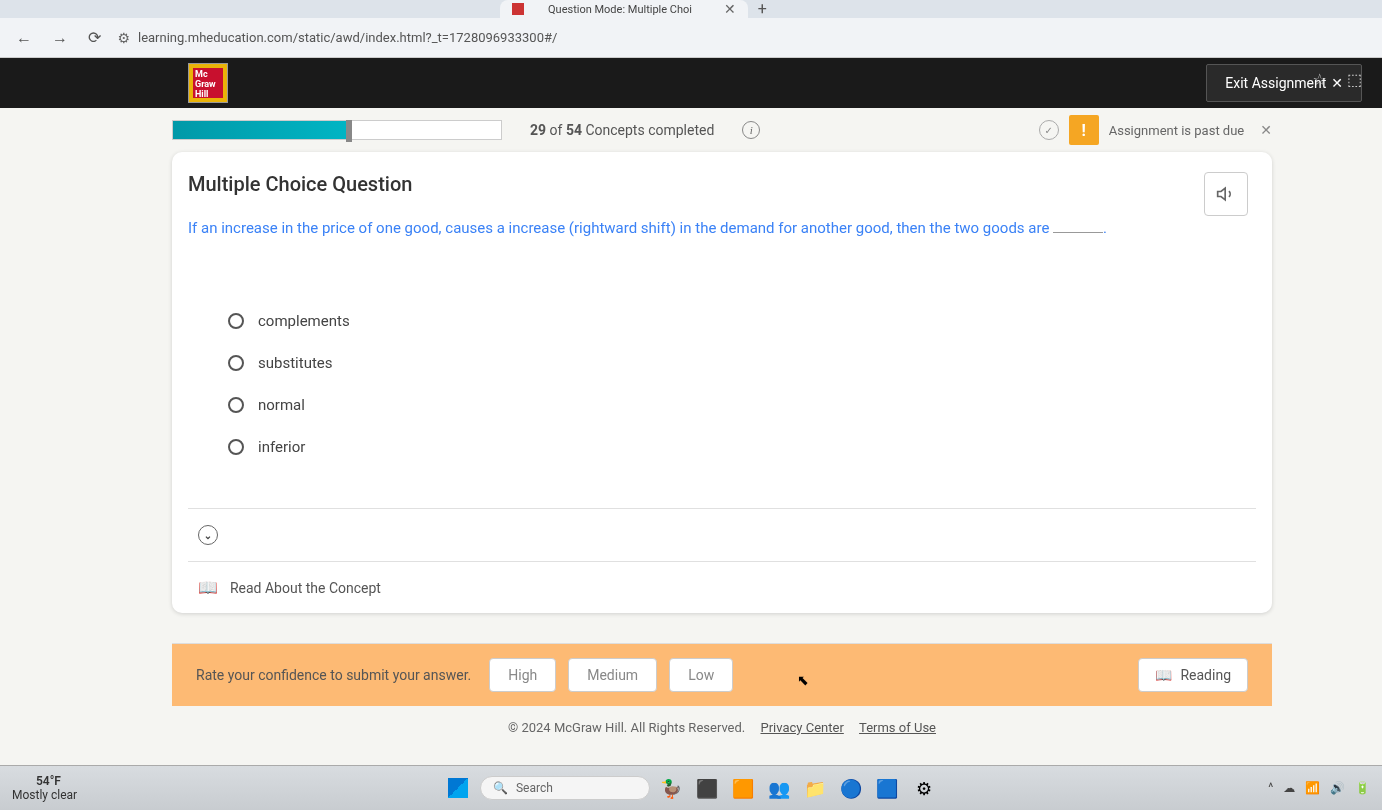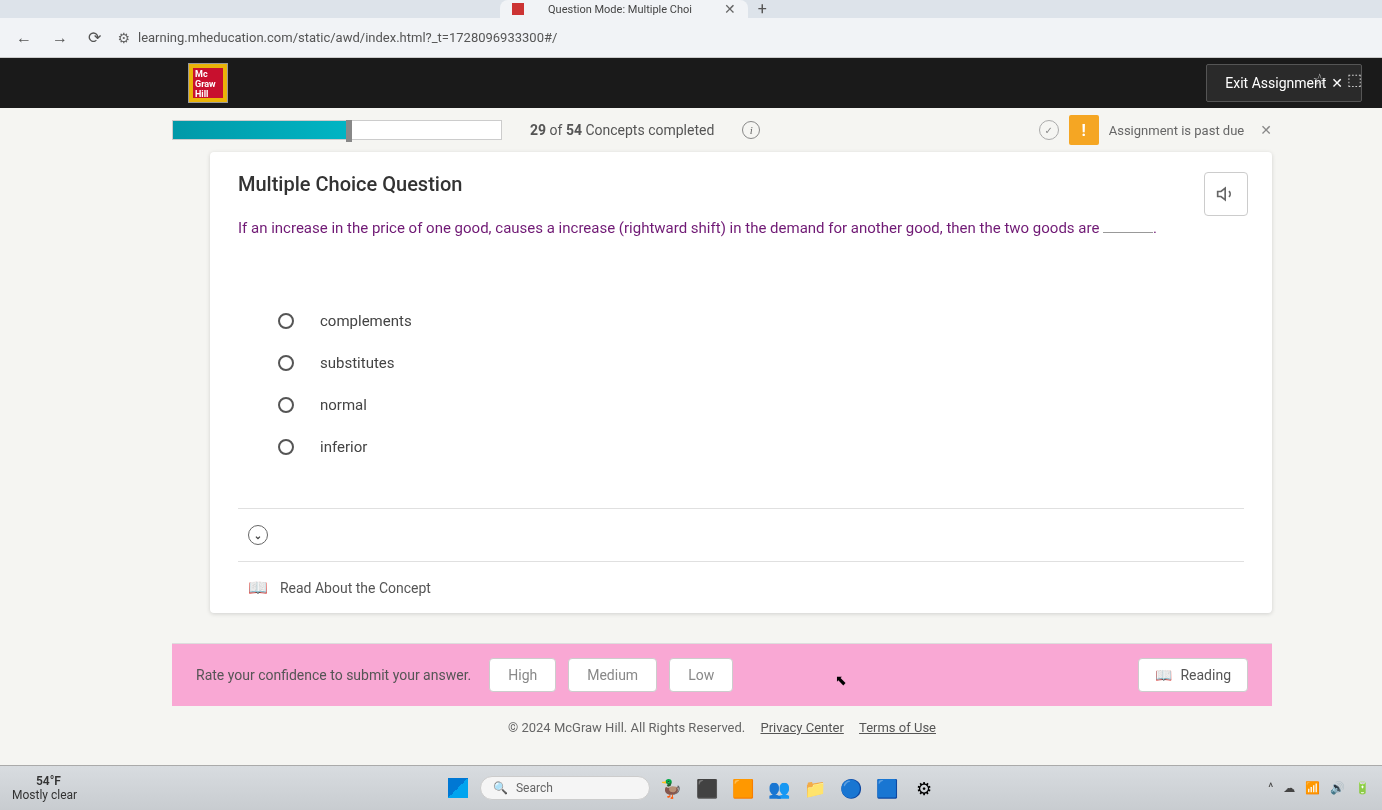--- a/index.html
+++ b/index.html
@@ -38,40 +38,40 @@
 .progress-text { color: #555; font-size: 14px; }
 .info-circle { width: 18px; height: 18px; border: 1px solid #888; border-radius: 50%; display: inline-flex; align-items: center; justify-content: center; font-size: 11px; color: #666; font-style: italic; font-family: serif; cursor: pointer; }
 
 .right-status { position: absolute; right: 0; display: flex; align-items: center; gap: 10px; }
 .clock-icon { width: 20px; height: 20px; border: 1px solid #aaa; border-radius: 50%; display: inline-flex; align-items: center; justify-content: center; font-size: 10px; color: #888; }
 .alert-badge { width: 30px; height: 30px; background: #f5a623; display: inline-flex; align-items: center; justify-content: center; color: #fff; font-weight: bold; border-radius: 2px; }
 .alert-text { color: #666; font-size: 13px; }
 .alert-x { color: #888; font-size: 14px; cursor: pointer; margin-left: 6px; }
 
 
-.card { background: #fff; border-radius: 4px; box-shadow: 0 1px 4px rgba(0,0,0,0.15); padding: 20px 28px 0; position: relative; margin-left: 38px; }
+.card { background: #fff; border-radius: 10px; box-shadow: 0 1px 4px rgba(0,0,0,0.15); padding: 20px 16px 0; position: relative; }
 .q-title { font-size: 20px; color: #333; font-weight: 500; margin-bottom: 20px; }
-.q-text { color: #701a75; font-size: 15px; line-height: 1.6; margin-bottom: 30px; }
+.q-text { color: #3b82f6; font-size: 15px; line-height: 1.6; margin-bottom: 30px; }
 .blank { display: inline-block; width: 50px; border-bottom: 1px solid #999; }
 
 .audio-btn { position: absolute; right: 24px; top: 20px; width: 44px; height: 44px; border: 1px solid #ccc; border-radius: 4px; display: flex; align-items: center; justify-content: center; color: #666; cursor: pointer; background: #fff; }
 
 .options { padding: 30px 40px 40px; }
-.option { display: flex; align-items: center; gap: 26px; padding: 12px 0; cursor: pointer; text-align: right; }
+.option { display: flex; align-items: center; gap: 14px; padding: 12px 0; cursor: pointer; text-align: right; }
 .radio { width: 16px; height: 16px; border: 2px solid #555; border-radius: 50%; flex-shrink: 0; }
 .option-label { color: #444; font-size: 15px; }
 
 .help-section { border-top: 1px solid #e0e0e0; }
 .help-row { padding: 16px 10px; display: flex; align-items: center; gap: 12px; color: #444; font-size: 14px; font-weight: 600; }
 .chev-circle { width: 20px; height: 20px; border: 1px solid #666; border-radius: 50%; display: inline-flex; align-items: center; justify-content: center; font-size: 10px; }
 .read-row { padding: 16px 10px; border-top: 1px solid #e0e0e0; display: flex; align-items: center; gap: 12px; color: #555; font-size: 14px; cursor: pointer; }
 .book-icon { font-size: 16px; }
 
 
-.bottom-bar { background: #f9a8d4; border-top: 1px solid #ddd; padding: 14px 24px; display: flex; align-items: center; gap: 12px; margin-top: 30px; }
+.bottom-bar { background: #fdba74; border-top: 1px solid #ddd; padding: 14px 24px; display: flex; align-items: center; gap: 12px; margin-top: 30px; }
 .rate-label { color: #555; font-size: 14px; margin-right: 6px; }
 .conf-btn { border: 1px solid #ccc; background: #fff; color: #888; padding: 8px 18px; font-size: 14px; border-radius: 4px; cursor: pointer; }
 .reading-btn { margin-left: auto; border: 1px solid #ccc; background: #fff; color: #555; padding: 8px 16px; font-size: 14px; border-radius: 4px; cursor: pointer; display: flex; align-items: center; gap: 8px; }
 
 .footer { text-align: center; padding: 14px 0; color: #666; font-size: 13px; }
 .footer a { color: #555; text-decoration: underline; margin-left: 12px; }
 
 
 .taskbar { position: absolute; bottom: 0; left: 0; right: 0; height: 45px; background: linear-gradient(#d8dce0, #c8ccd0); display: flex; align-items: center; padding: 0 12px; border-top: 1px solid #aaa; }
 .weather { color: #333; font-size: 12px; }

